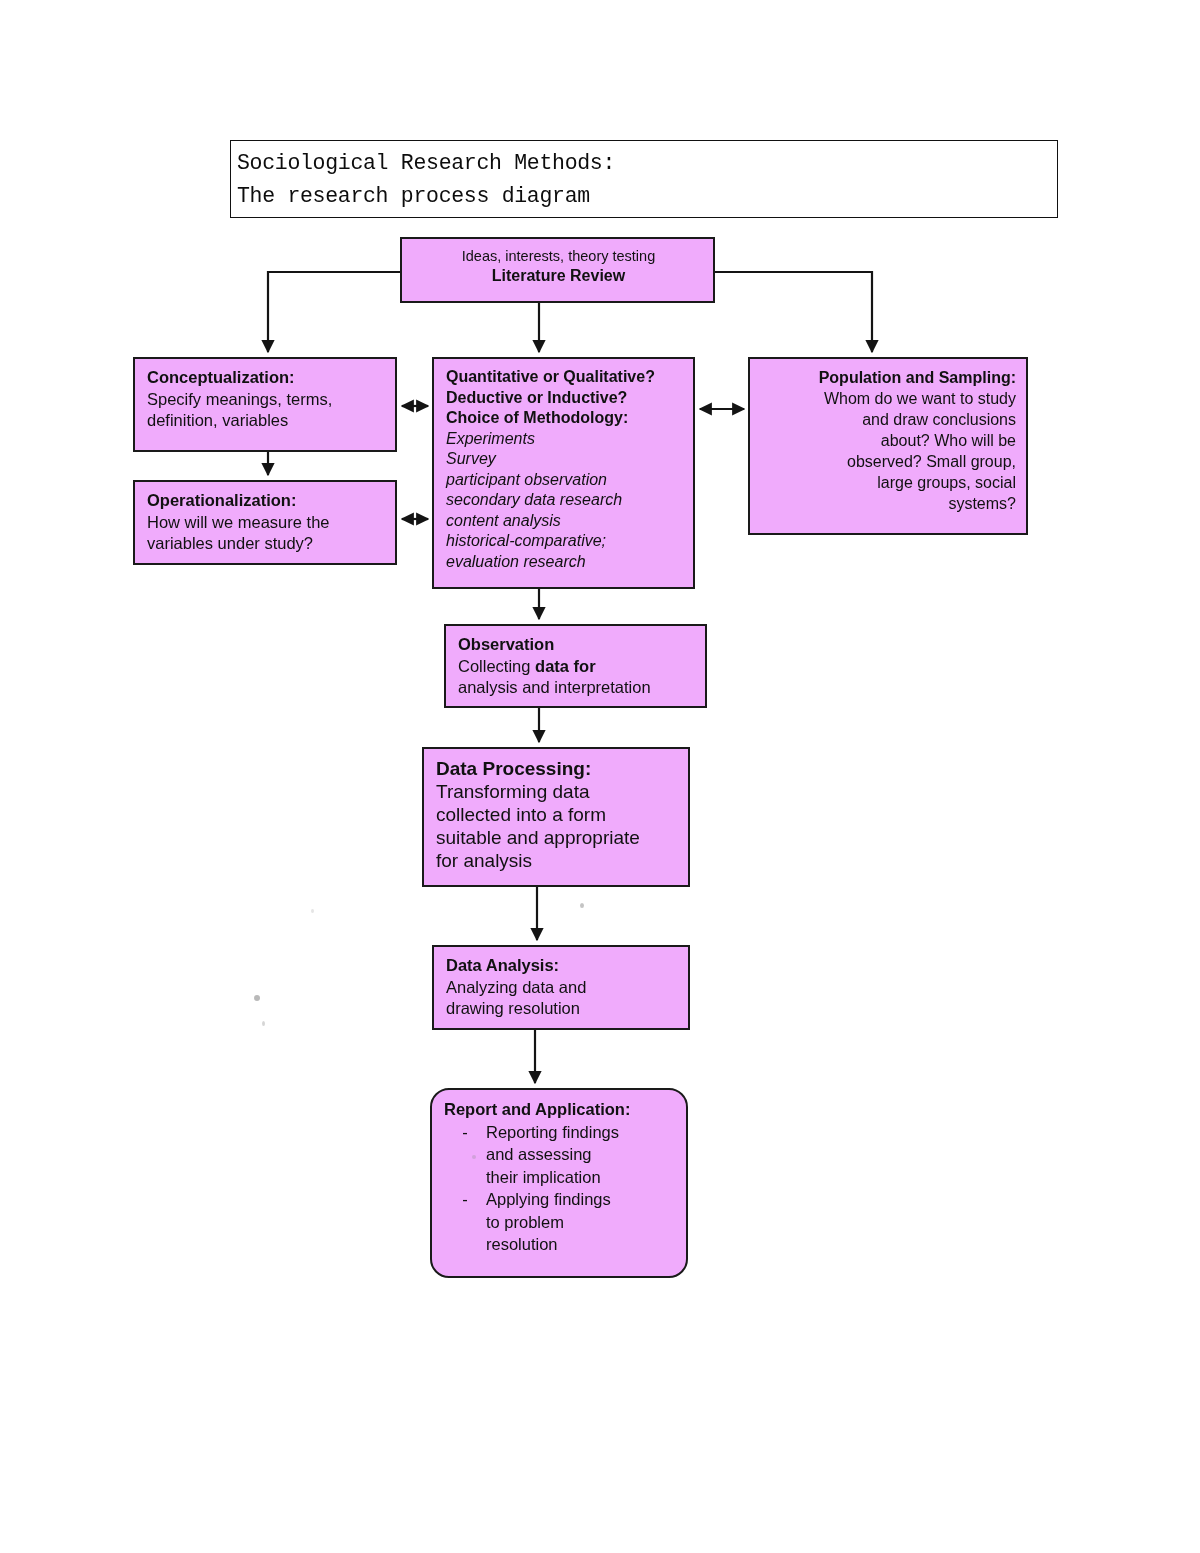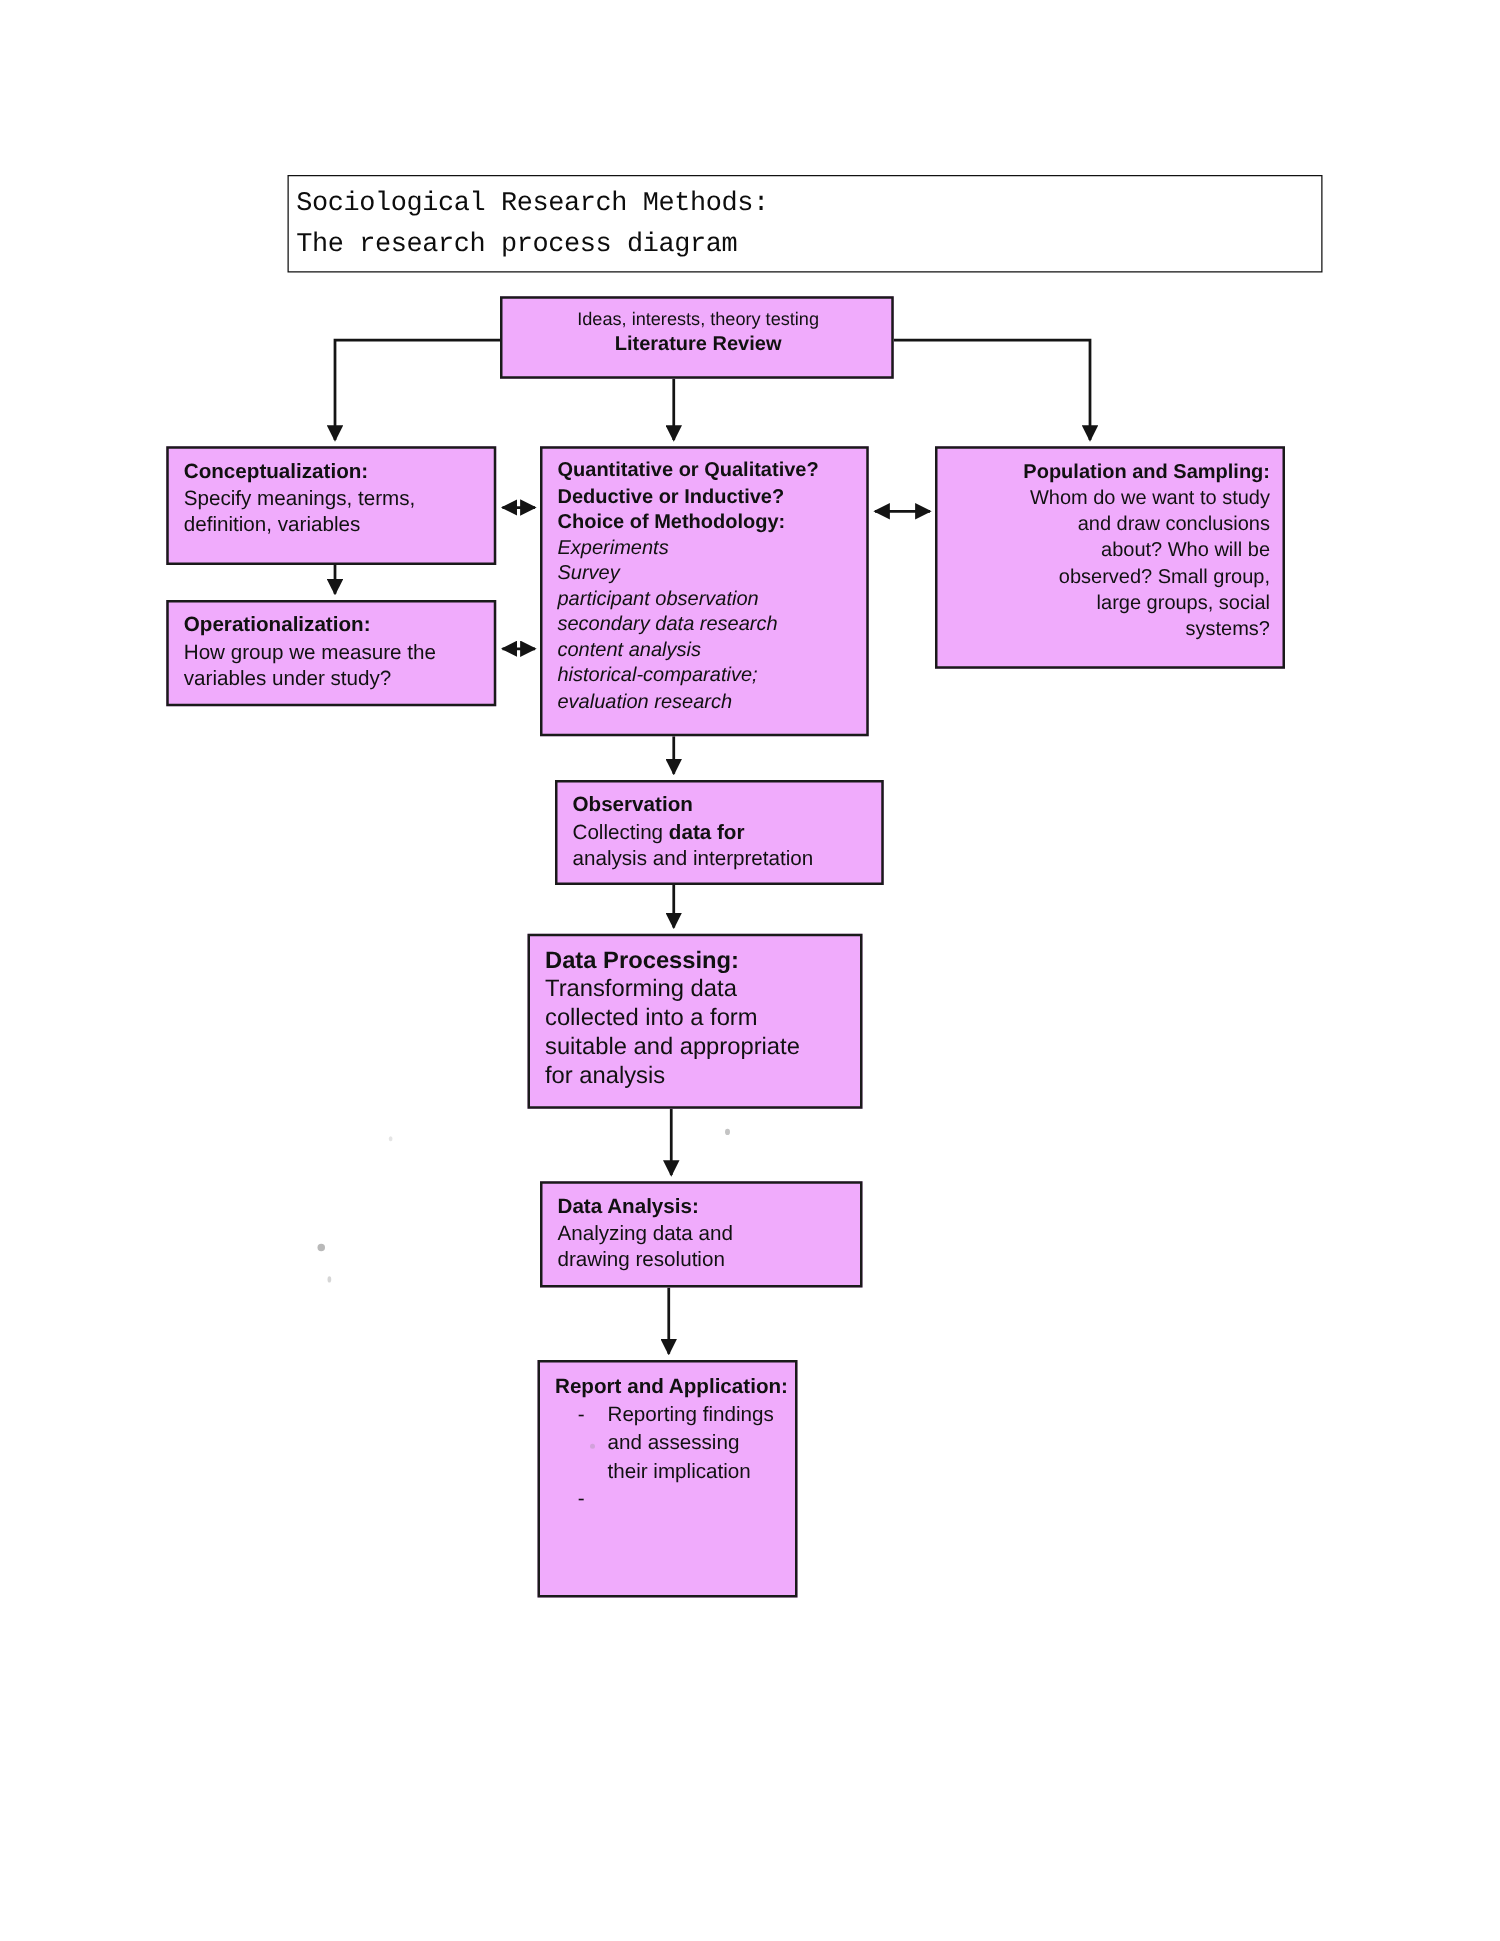--- a/index.html
+++ b/index.html
@@ -63,21 +63,21 @@
   #lit-review .ln { text-align: center; font-size: 14.5px; line-height: 20px; }
   #lit-review .ln.b { font-size: 16px; }
 
   #conceptualization { left: 133px; top: 357px; width: 264px; height: 95px; }
   #operationalization { left: 133px; top: 480px; width: 264px; height: 85px; }
   #methodology       { left: 432px; top: 357px; width: 263px; height: 232px; }
   #population        { left: 748px; top: 357px; width: 280px; height: 178px; text-align: right; }
   #observation       { left: 432px; top: 624px; width: 263px; height: 84px; margin-left: 12px; }
   #data-processing   { left: 422px; top: 747px; width: 268px; height: 140px; }
   #data-analysis     { left: 432px; top: 945px; width: 258px; height: 85px; }
-  #report            { left: 430px; top: 1088px; width: 208px; height: 190px; }
+  #report            { left: 430px; top: 1088px; width: 258px; height: 190px; border-radius: 19px; }
 
   #methodology .ln { font-size: 16px; line-height: 20.5px; }
   #population .ln { font-size: 16px; line-height: 21px; }
   #data-processing .ln { font-size: 19px; line-height: 23px; }
   #report .ln { font-size: 16.5px; line-height: 22.5px; }
 
   
   .bullet-row { display: flex; align-items: flex-start; }
   .bullet-dash {
     width: 42px;
@@ -157,21 +157,21 @@
   </div>
 
   <div class="box" id="conceptualization">
     <div class="ln b">Conceptualization:</div>
     <div class="ln">Specify meanings, terms,</div>
     <div class="ln">definition, variables</div>
   </div>
 
   <div class="box" id="operationalization">
     <div class="ln b">Operationalization:</div>
-    <div class="ln">How group we measure the</div>
+    <div class="ln">How will we measure the</div>
     <div class="ln">variables under study?</div>
   </div>
 
   <div class="box" id="methodology">
     <div class="ln b">Quantitative or Qualitative?</div>
     <div class="ln b">Deductive or Inductive?</div>
     <div class="ln b">Choice of Methodology:</div>
     <div class="ln i">Experiments</div>
     <div class="ln i">Survey</div>
     <div class="ln i">participant observation</div>
@@ -218,20 +218,25 @@
       <div class="bullet-dash">-</div>
       <div class="bullet-text">
         <div>Reporting findings</div>
         <div>and assessing</div>
         <div>their implication</div>
       </div>
     </div>
 
     <div class="bullet-row">
       <div class="bullet-dash">-</div>
+      <div class="bullet-text">
+        <div>Applying findings</div>
+        <div>to problem</div>
+        <div>resolution</div>
+      </div>
     </div>
   </div>
 
   <div class="speck" style="left:254px; top:995px; width:6px; height:6px; opacity:.6;"></div>
   <div class="speck" style="left:262px; top:1021px; width:3px; height:5px; opacity:.35;"></div>
   <div class="speck" style="left:580px; top:903px; width:4px; height:5px; opacity:.5;"></div>
   <div class="speck" style="left:472px; top:1155px; width:4px; height:4px; opacity:.3;"></div>
   <div class="speck" style="left:311px; top:909px; width:3px; height:4px; opacity:.22;"></div>
 
 </div>

